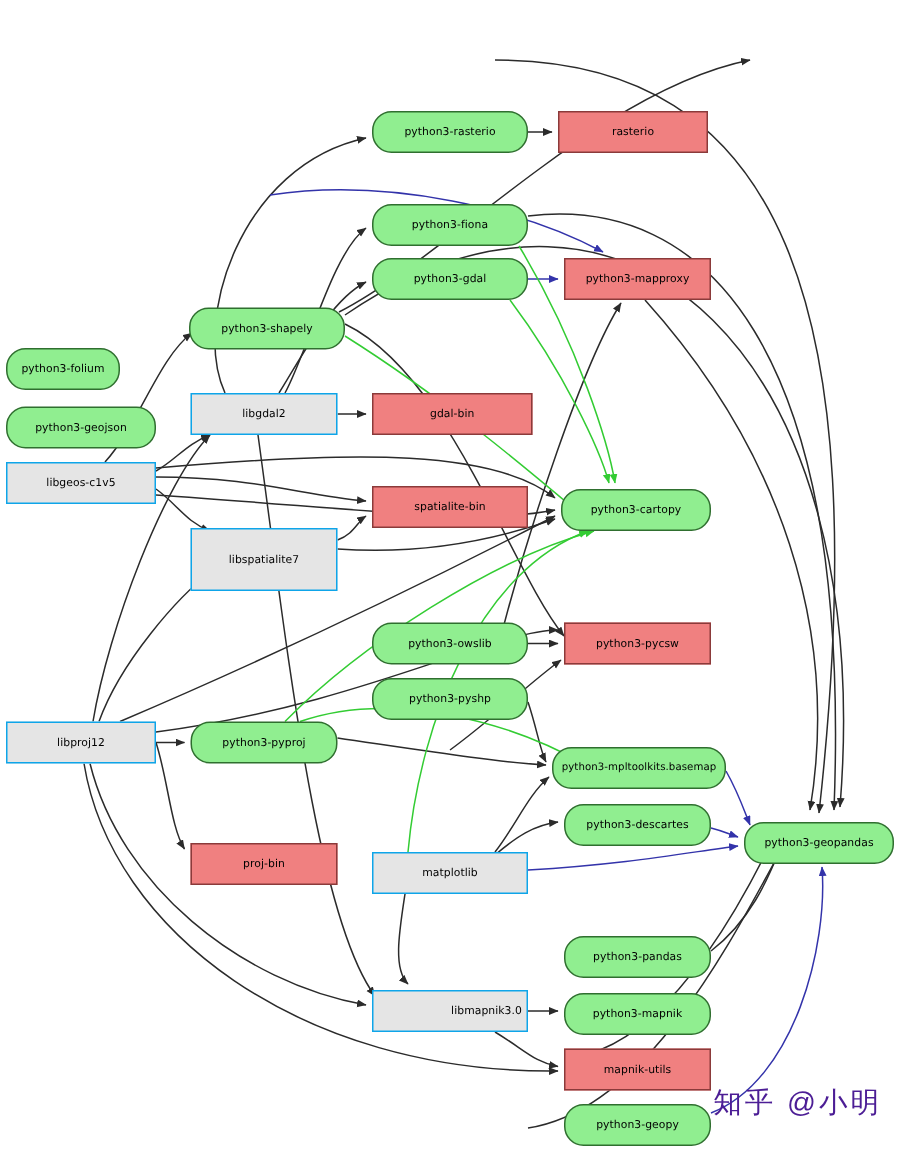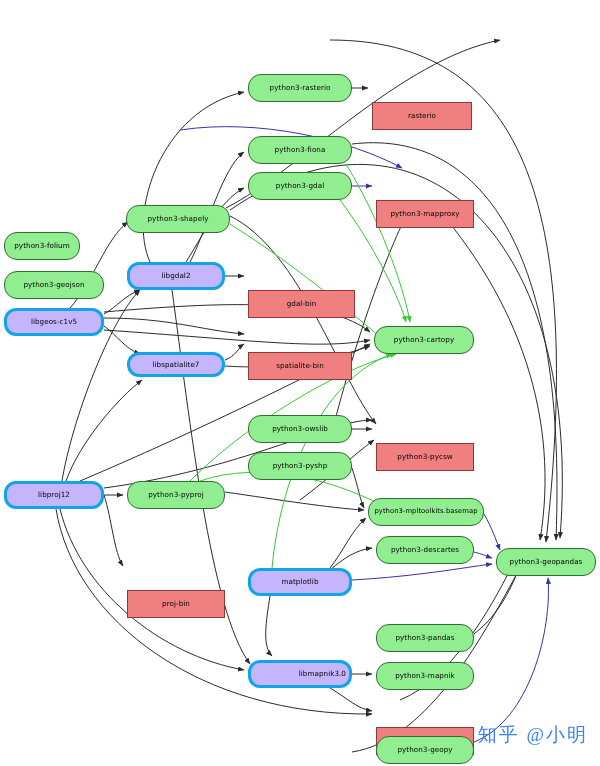--- a/index.html
+++ b/index.html
@@ -5,25 +5,25 @@
 <style>
   html,body{margin:0;padding:0;background:#ffffff;}
   body{width:600px;height:766px;position:relative;overflow:hidden;
        font-family:"DejaVu Sans","Liberation Sans",sans-serif;}
   #canvas{position:absolute;left:0;top:0;width:600px;height:766px;}
   svg.edges{position:absolute;left:0;top:0;width:600px;height:766px;overflow:visible;}
   .node{position:absolute;box-sizing:border-box;display:flex;align-items:center;
         justify-content:center;text-align:center;line-height:1.05;
         font-size:7.2px;color:#000;letter-spacing:.05px;z-index:5;}
   .node.lib{background:#90ee90;border:1px solid #2f6f2f;border-radius:13px;}
-  .node.tool{background:#f08080;border:1px solid #8b3a3a;border-radius:0;margin-top:28px;}
-  .node.sys{background:#c4b5fd;border:3px solid #0ea5e9;border-radius:12px;}
+  .node.tool{background:#f08080;border:1px solid #8b3a3a;border-radius:0;}
+  .node.sys{background:#e5e5e5;border:1px solid #0ea5e9;border-radius:0;}
   .node span{display:block;padding:0 3px;white-space:nowrap;}
-  #watermark{position:absolute;right:12px;bottom:18px;color:#3b82f6;
-             font-size:19px;font-family:Liberation Serif, serif;
+  #watermark{position:absolute;right:12px;bottom:18px;color:#4c1d95;
+             font-size:19px;font-family:Liberation Sans, sans-serif;
              letter-spacing:2px;z-index:9;user-select:none;}
 </style>
 </head>
 <body>
 
 <div id="canvas">
 
   <svg class="edges" viewBox="0 0 600 766" xmlns="http://www.w3.org/2000/svg">
     <defs>
       <marker id="ah-k" markerWidth="7" markerHeight="7" refX="6" refY="2.6" orient="auto" markerUnits="strokeWidth">
@@ -144,21 +144,21 @@
   </div>
   <div class="node sys" style="left:4px;top:308px;width:100px;height:28px;">
     <span>libgeos-c1v5</span>
   </div>
   <div class="node tool" style="left:248px;top:324px;width:104px;height:28px;">
     <span>spatialite-bin</span>
   </div>
   <div class="node lib" style="left:374px;top:326px;width:100px;height:28px;align-items:center;">
     <span>python3-cartopy</span>
   </div>
-  <div class="node sys" style="left:127px;top:352px;width:98px;height:25px;">
+  <div class="node sys" style="left:127px;top:352px;width:98px;height:42px;">
     <span>libspatialite7</span>
   </div>
   <div class="node lib" style="left:248px;top:415px;width:104px;height:28px;">
     <span>python3-owslib</span>
   </div>
   <div class="node tool" style="left:376px;top:415px;width:98px;height:28px;">
     <span>python3-pycsw</span>
   </div>
   <div class="node lib" style="left:248px;top:452px;width:104px;height:28px;">
     <span>python3-pyshp</span>

